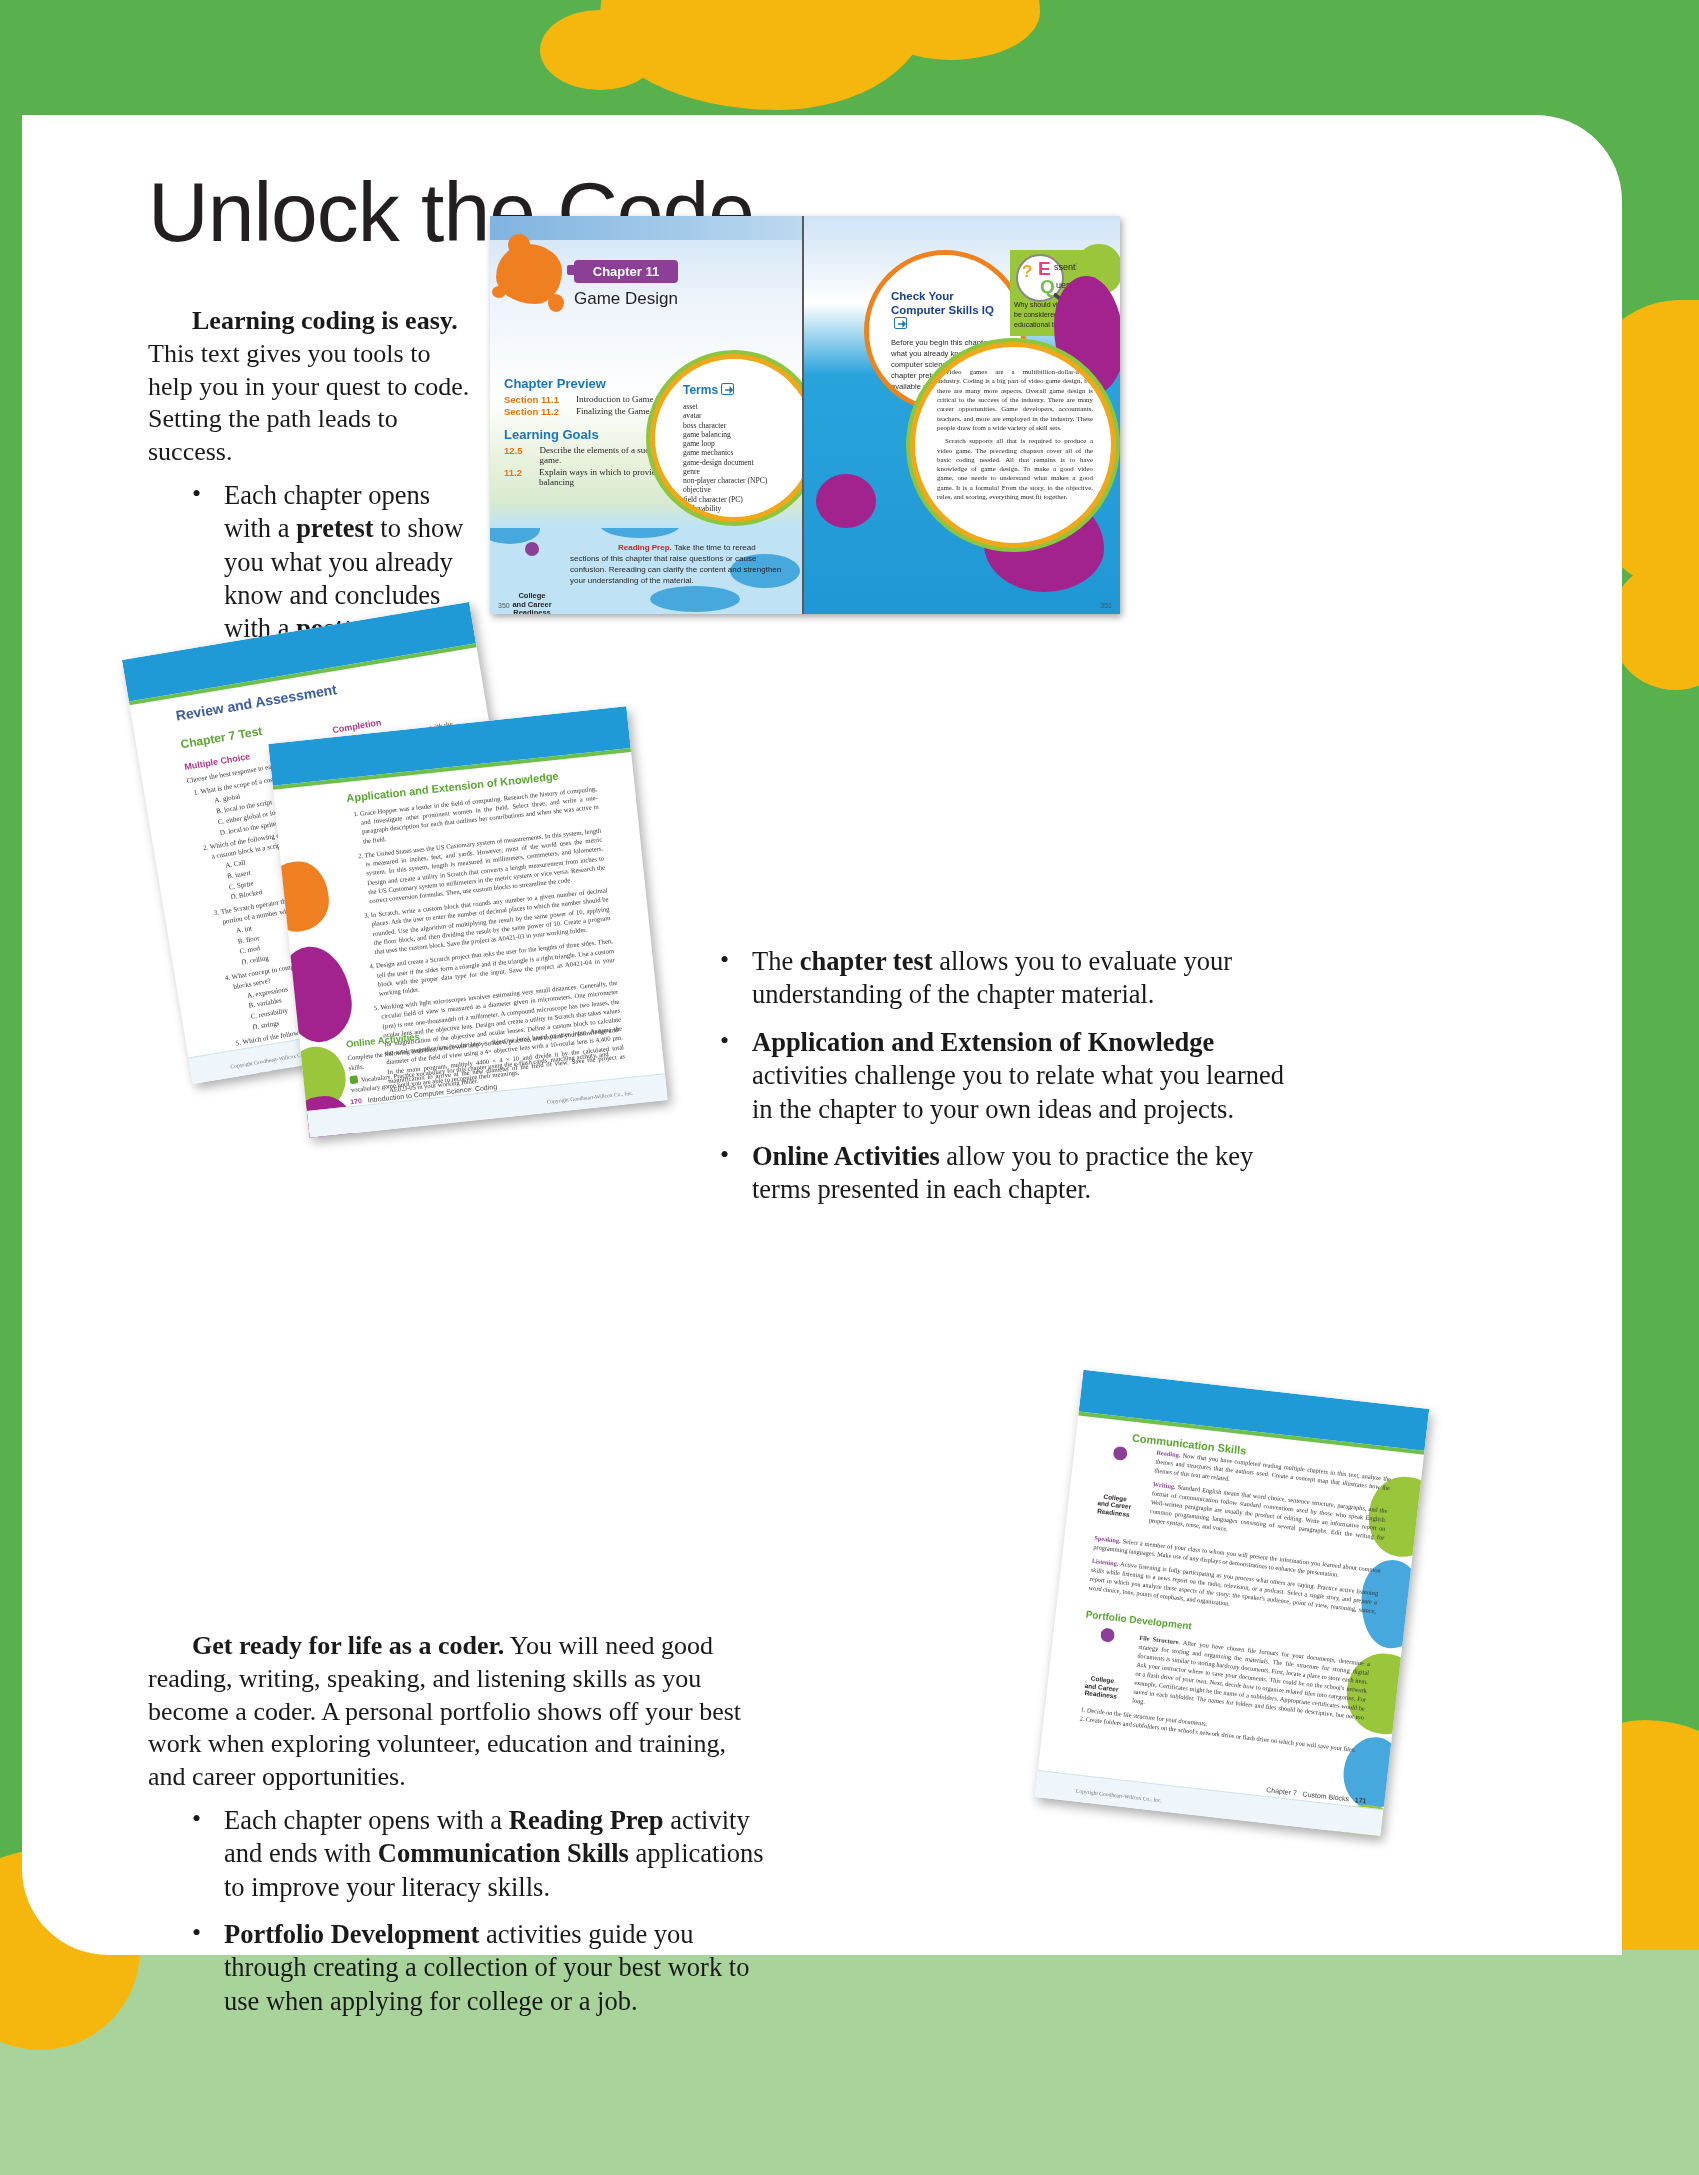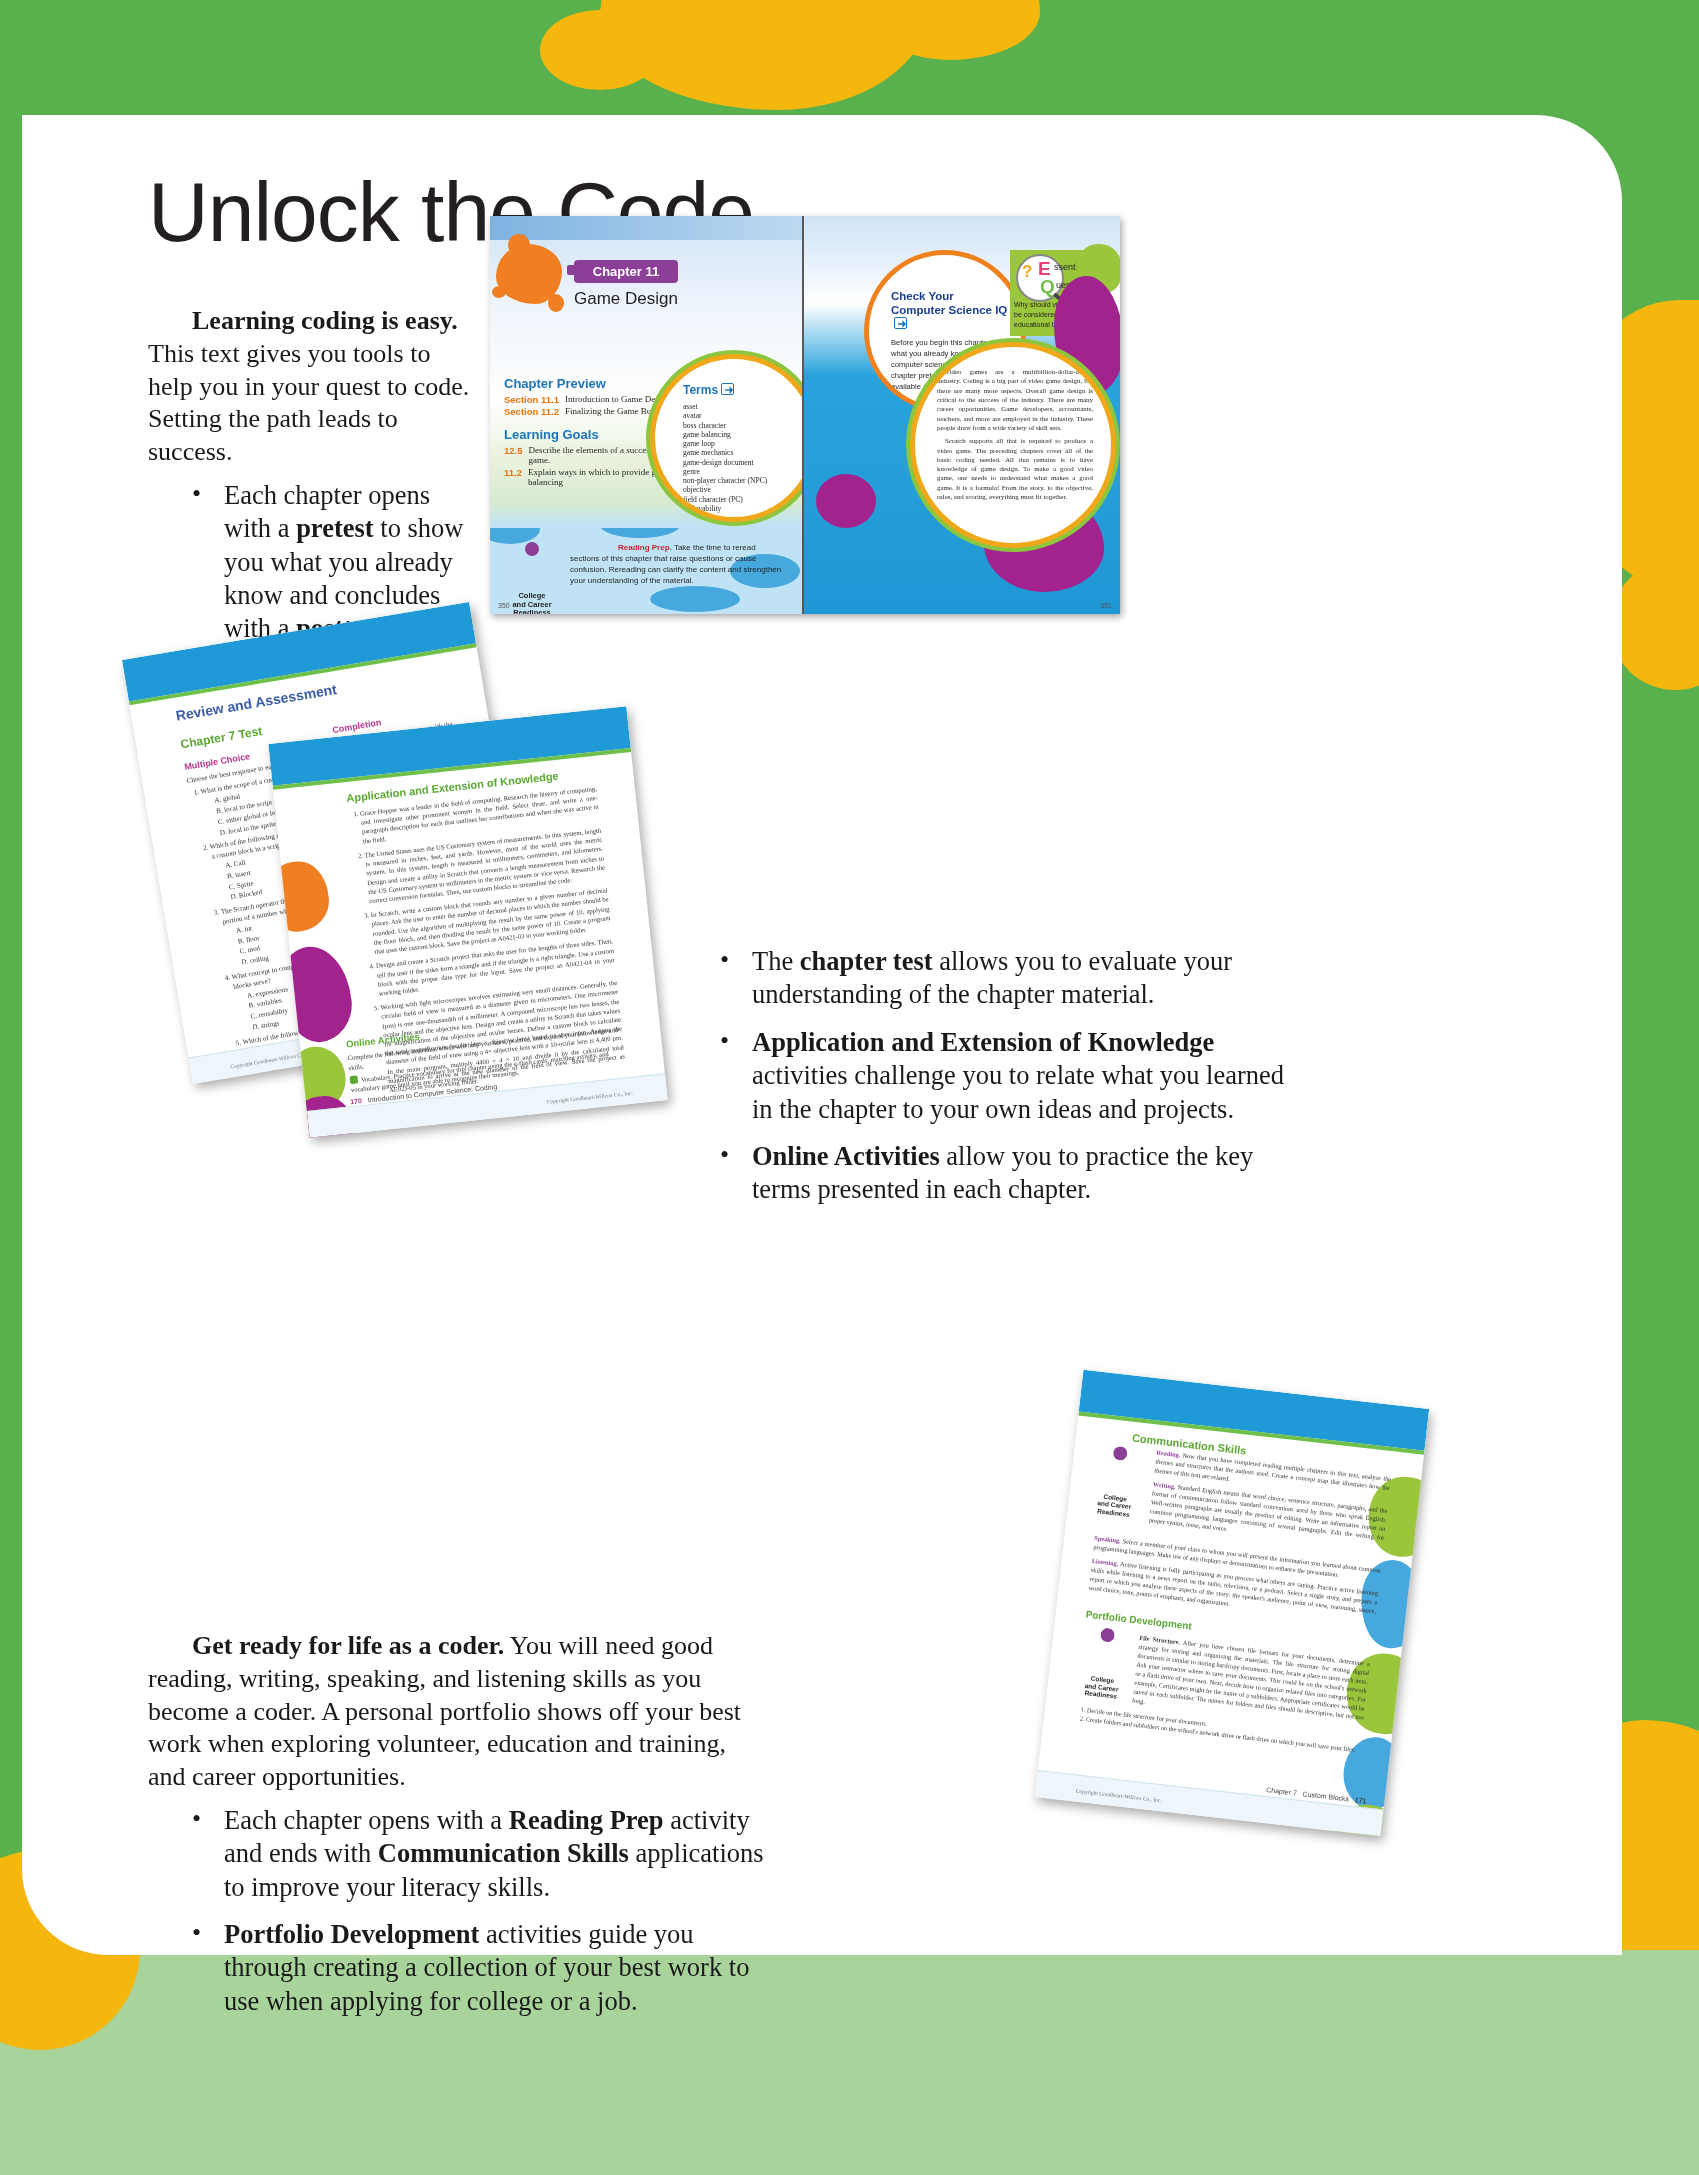--- a/index.html
+++ b/index.html
@@ -78,21 +78,21 @@
   }
   .chap-tag:before{content:"";position:absolute;left:-7px;top:5px;width:9px;height:10px;background:#8b3f96;border-radius:2px;}
   .chap-title{
     position:absolute;left:84px;top:73px;
     font-family:"Liberation Sans",sans-serif;font-size:17px;color:#231f20;
   }
   .blue-band{position:absolute;left:0;right:0;top:0;height:24px;background:linear-gradient(90deg,#7fb3e0,#bcd9f0);}
 
   .cp{position:absolute;left:14px;top:160px;width:180px;font-family:"Liberation Sans",sans-serif;}
   .cp h4{margin:0 0 3px 0;font-size:13px;color:#1b75bb;font-weight:bold;}
-  .cp .row{display:flex;gap:6px;margin-bottom:1px;}
+  .cp .row{display:flex;gap:17px;margin-bottom:1px;}
   .cp .sec{color:#e8730c;font-weight:bold;font-size:9.5px;white-space:nowrap;}
   .cp .txt{font-family:"Liberation Serif",serif;font-size:9px;color:#231f20;line-height:1.15;}
   .cp .sp{height:9px;}
 
   .terms-circle{
     position:absolute;left:160px;top:138px;width:158px;height:158px;border-radius:50%;
     background:#fff;border:5px solid #f0a81a;box-shadow:0 0 0 4px #8cc63f;
     overflow:hidden;
   }
   .terms-inner{position:absolute;left:28px;top:24px;right:8px;font-family:"Liberation Sans",sans-serif;}
@@ -299,21 +299,21 @@
       </div>
     </div>
     <div class="pagenum" style="left:8px;">350</div>
   </div>
 
   <div class="pg pg-r">
     <div class="iq-circle">
       <div class="iq-inner">
         <h4>
           <span>Check Your</span><br>
-          <span>Computer Science IQ</span><span class="ext-icon"></span>
+          <span>Computer Skills IQ</span><span class="ext-icon"></span>
         </h4>
         <p><span>Before you begin this chapter, see what you already know about computer science by taking the chapter pretest. The pretest is available at </span><a href="#">www.g-wlearning.com</a><span>.</span></p>
       </div>
     </div>
 
     <div class="eq-box">
       <div class="eq-mag"></div>
       <div class="eq-handle"></div>
       <div class="eq-q">?</div>
       <div class="eq-e">E</div>

